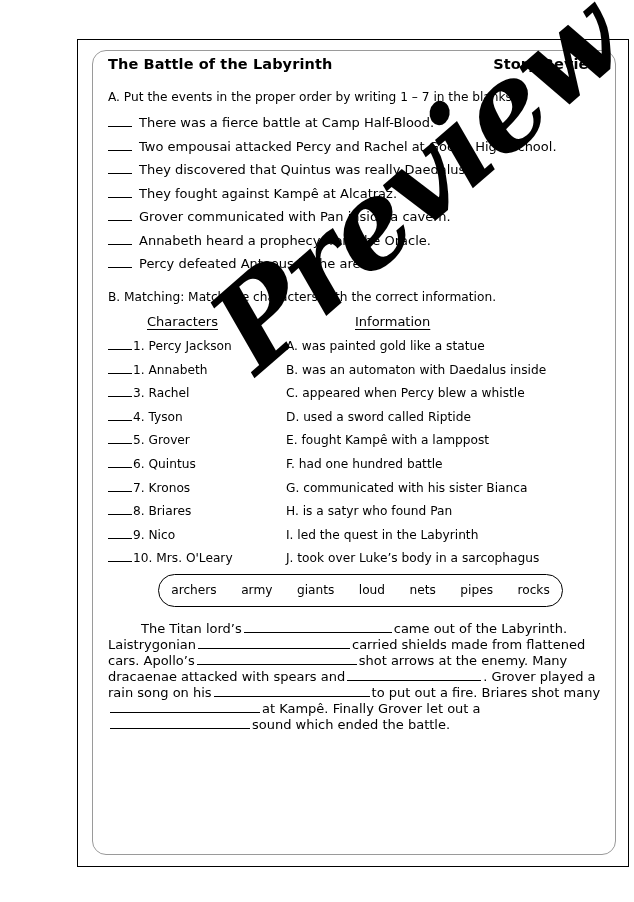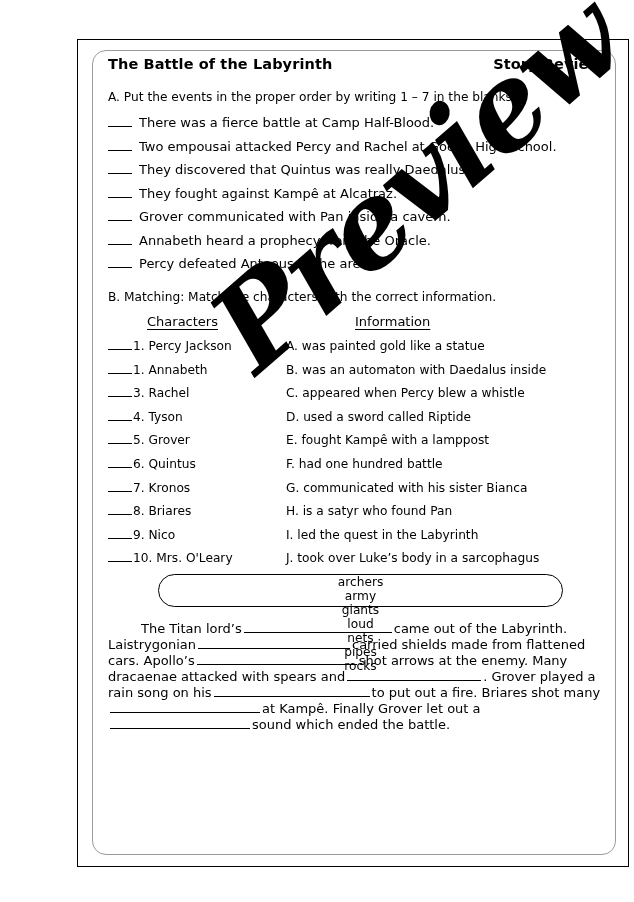--- a/index.html
+++ b/index.html
@@ -145,21 +145,20 @@
     width: 405px;
     height: 33px;
     border: 1.2px solid #000;
     border-radius: 17px;
     box-sizing: border-box;
     display: flex;
     align-items: center;
     justify-content: space-around;
     font-size: 12.2px;
     margin-bottom: 14px;
-    flex-direction: column;
   }
   .wordbox span { padding: 0 2px; }
 
   
   .para {
     font-size: 13px;
     line-height: 16px;
     text-indent: 0;
   }
   .para .indent { display: inline-block; width: 33px; }

